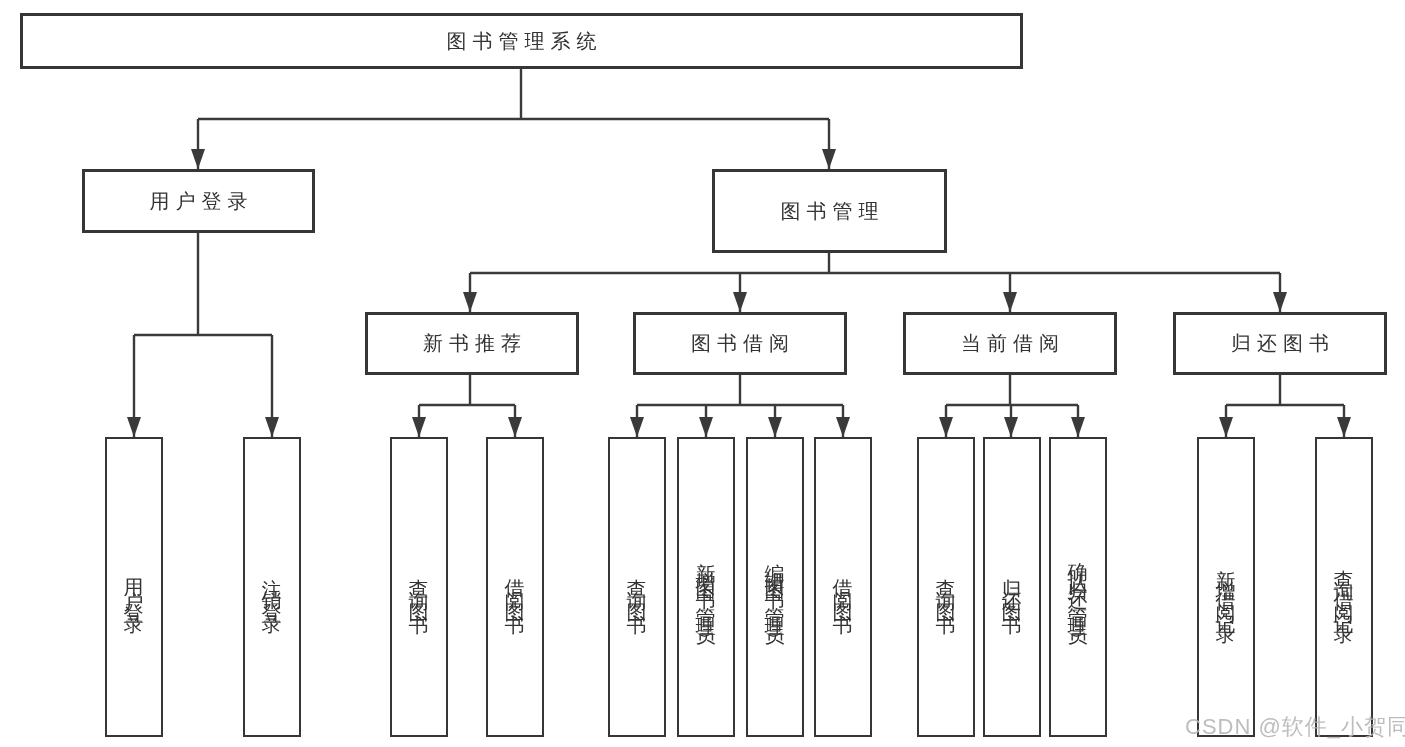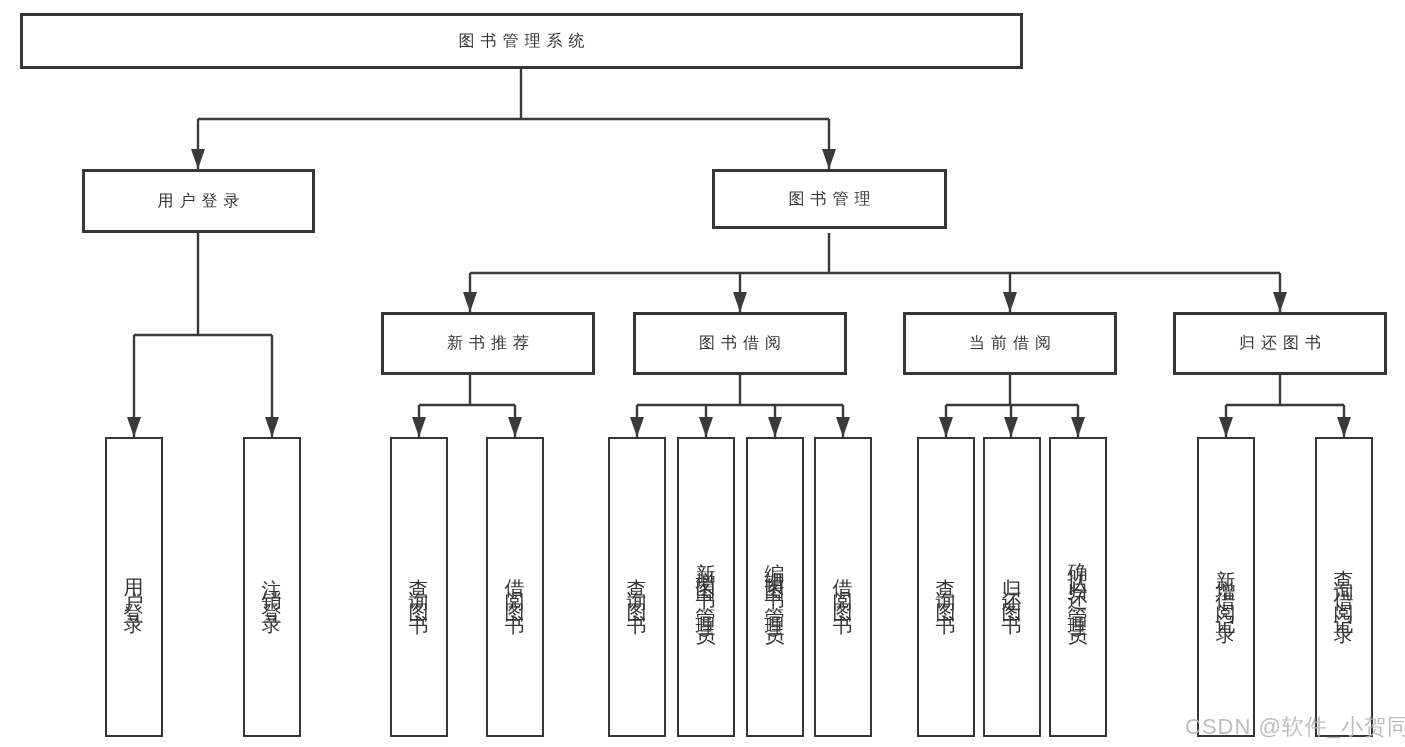--- a/index.html
+++ b/index.html
@@ -10,21 +10,21 @@
   }
   .stage { position: absolute; left: 0; top: 0; width: 1405px; height: 747px; }
   svg.connectors { position: absolute; left: 0; top: 0; z-index: 1; }
   svg.connectors path, svg.connectors line { stroke: #3a3a3a; stroke-width: 2.4; fill: none; }
   svg.connectors .ah { fill: #3a3a3a; stroke: none; }
 
   .node {
     position: absolute; z-index: 2;
     background: #ffffff; border: 3px solid #363636;
     display: flex; align-items: center; justify-content: center;
-    color: #333333; font-size: 16px; letter-spacing: 6px; text-indent: 6px;
+    color: #333333; font-size: 20px; letter-spacing: 6px; text-indent: 6px;
     white-space: nowrap;
   }
   .leaf {
     position: absolute; z-index: 2; top: 437px; width: 58px; height: 300px;
     background: #ffffff; border: 2px solid #363636;
     display: flex; align-items: center; justify-content: center;
   }
   .vtext {
     writing-mode: vertical-rl; text-orientation: mixed;
     color: #333333; font-size: 20px; letter-spacing: 12px;
@@ -83,23 +83,23 @@
     <line x1="946" y1="405" x2="946" y2="437" marker-end="url(#arrow)"></line>
     <line x1="1011" y1="405" x2="1011" y2="437" marker-end="url(#arrow)"></line>
     <line x1="1078" y1="405" x2="1078" y2="437" marker-end="url(#arrow)"></line>
     <line x1="1226" y1="405" x2="1226" y2="437" marker-end="url(#arrow)"></line>
     <line x1="1344" y1="405" x2="1344" y2="437" marker-end="url(#arrow)"></line>
   </svg>
 
   <div class="node" style="left:20px; top:13px; width:1003px; height:56px">图书管理系统</div>
 
   <div class="node" style="left:82px; top:169px; width:233px; height:64px">用户登录</div>
-  <div class="node" style="left:712px; top:169px; width:235px; height:60px">图书管理</div>
+  <div class="node" style="left:712px; top:169px; width:235px; height:84px">图书管理</div>
 
-  <div class="node" style="left:381px; top:312px; width:214px; height:63px">新书推荐</div>
+  <div class="node" style="left:365px; top:312px; width:214px; height:63px">新书推荐</div>
   <div class="node" style="left:633px; top:312px; width:214px; height:63px">图书借阅</div>
   <div class="node" style="left:903px; top:312px; width:214px; height:63px">当前借阅</div>
   <div class="node" style="left:1173px; top:312px; width:214px; height:63px">归还图书</div>
 
   <div class="leaf" style="left:105px">
     <span class="vtext">用户登录</span>
   </div>
   <div class="leaf" style="left:243px">
     <span class="vtext">注销登录</span>
   </div>

